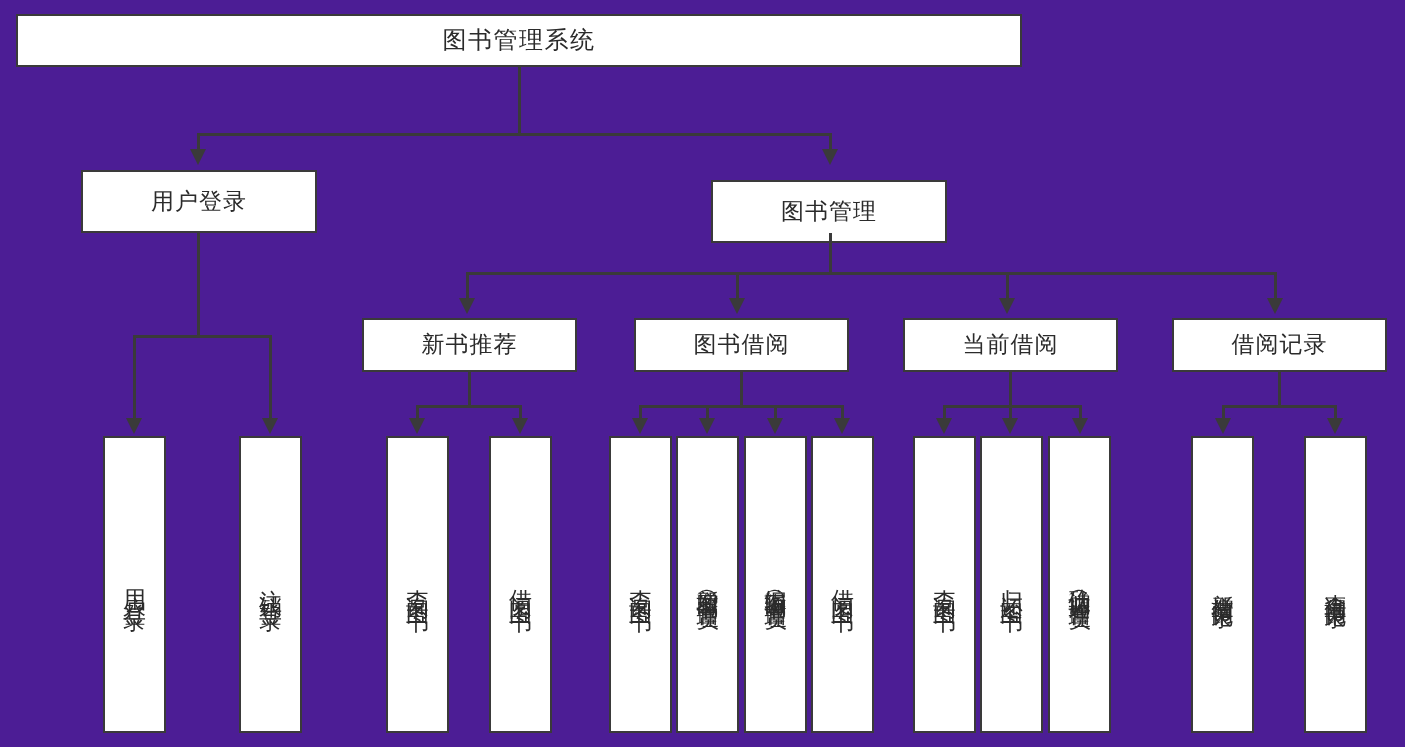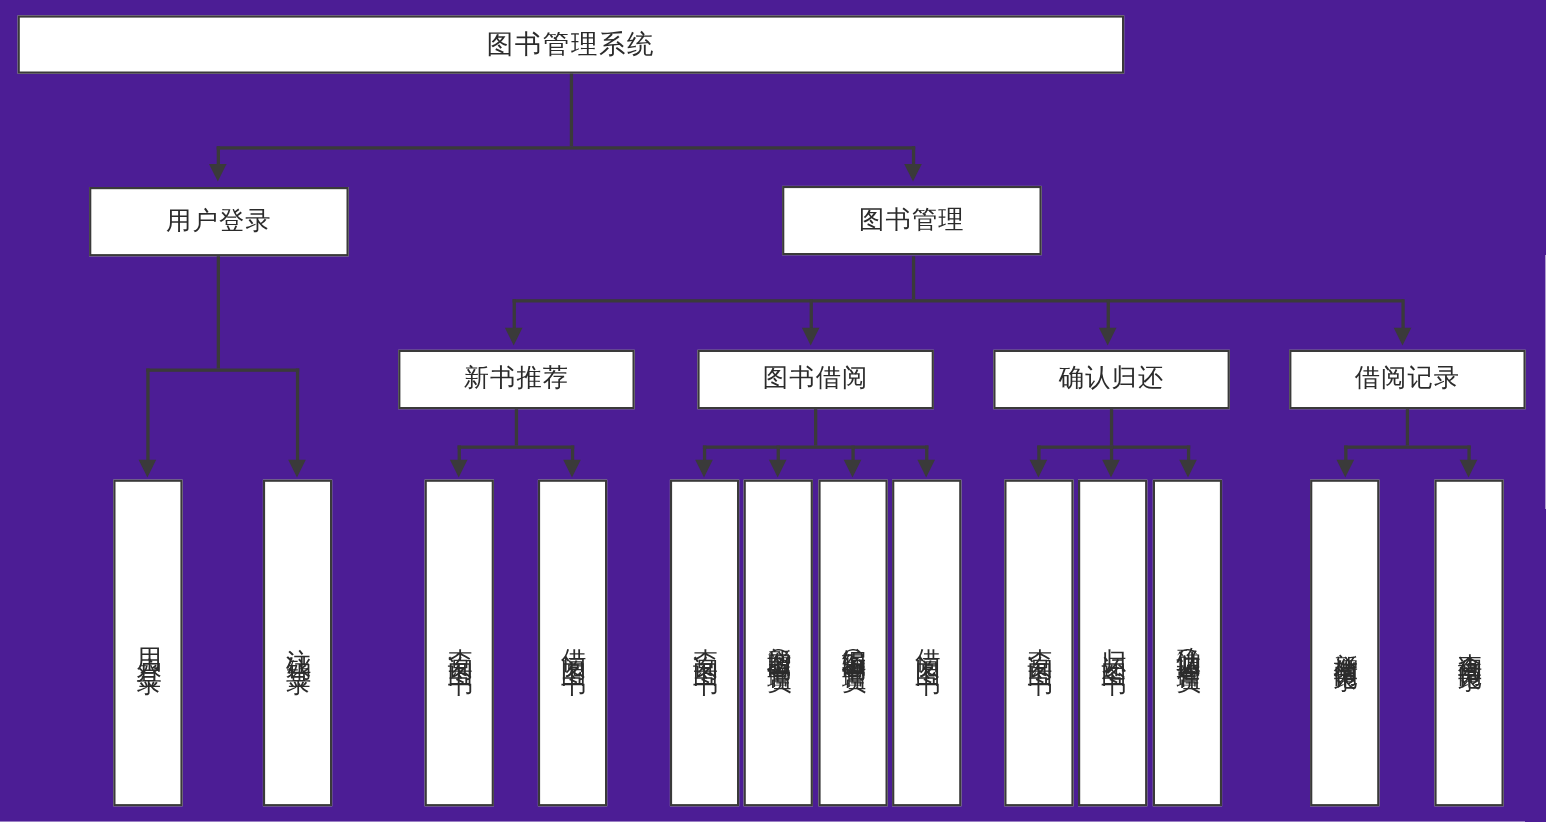--- a/index.html
+++ b/index.html
@@ -88,21 +88,21 @@
   <div class="seg hline" style="left:197px;top:133px;width:635px;height:3px;"></div>
 
   <div class="seg vline" style="left:197px;top:133px;width:3px;height:18px;"></div>
   <div class="arrow" style="left:190px;top:149px;"></div>
   <div class="seg vline" style="left:829px;top:133px;width:3px;height:18px;"></div>
   <div class="arrow" style="left:822px;top:149px;"></div>
 
   <div class="node h" style="left:81px;top:170px;width:236px;height:63px;">
     <span>用户登录</span>
   </div>
-  <div class="node h" style="left:711px;top:169px;width:236px;height:63px;">
+  <div class="node h" style="left:711px;top:180px;width:236px;height:63px;">
     <span>图书管理</span>
   </div>
 
   <div class="seg vline" style="left:197px;top:233px;width:3px;height:102px;"></div>
   <div class="seg hline" style="left:133px;top:335px;width:139px;height:3px;"></div>
   <div class="seg vline" style="left:133px;top:335px;width:3px;height:85px;"></div>
   <div class="arrow" style="left:126px;top:418px;"></div>
   <div class="seg vline" style="left:269px;top:335px;width:3px;height:85px;"></div>
   <div class="arrow" style="left:262px;top:418px;"></div>
 
@@ -117,21 +117,21 @@
   <div class="seg vline" style="left:1274px;top:272px;width:3px;height:28px;"></div>
   <div class="arrow" style="left:1267px;top:298px;"></div>
 
   <div class="node h" style="left:634px;top:318px;width:215px;height:54px;">
     <span>图书借阅</span>
   </div>
   <div class="node h" style="left:362px;top:318px;width:215px;height:54px;">
     <span>新书推荐</span>
   </div>
   <div class="node h" style="left:903px;top:318px;width:215px;height:54px;">
-    <span>确认归还</span>
+    <span>当前借阅</span>
   </div>
   <div class="node h" style="left:1172px;top:318px;width:215px;height:54px;">
     <span>借阅记录</span>
   </div>
 
   <div class="seg vline" style="left:468px;top:372px;width:3px;height:33px;"></div>
   <div class="seg hline" style="left:416px;top:405px;width:106px;height:3px;"></div>
   <div class="seg vline" style="left:416px;top:405px;width:3px;height:15px;"></div>
   <div class="arrow" style="left:409px;top:418px;"></div>
   <div class="seg vline" style="left:519px;top:405px;width:3px;height:15px;"></div>

